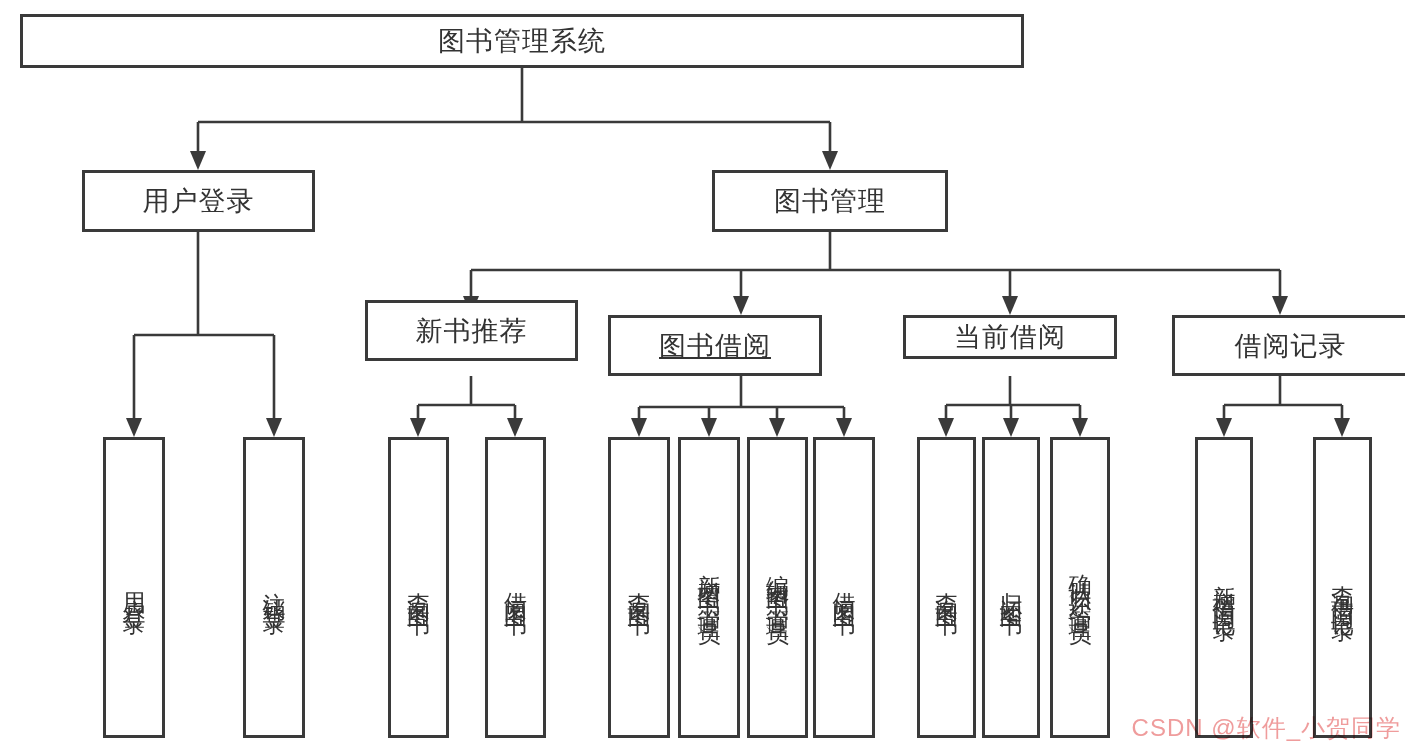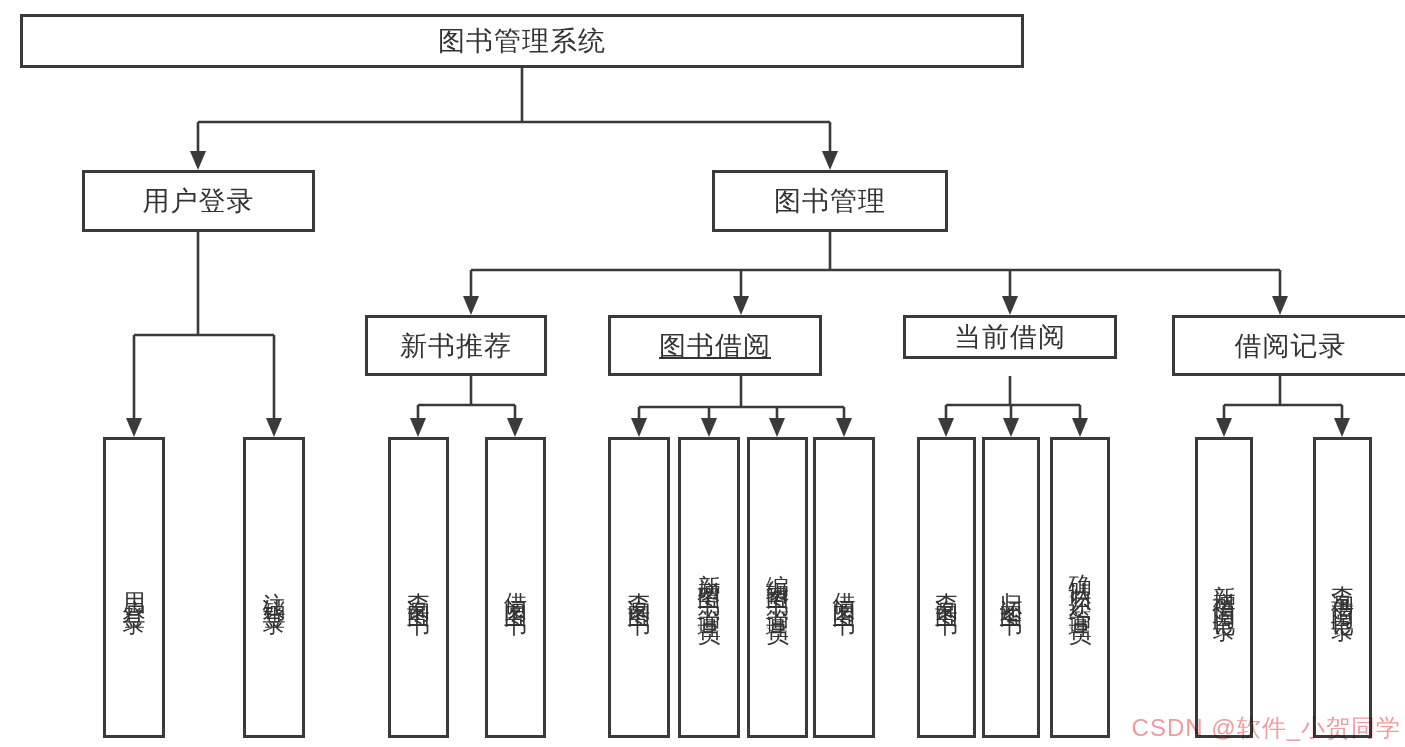--- a/index.html
+++ b/index.html
@@ -91,21 +91,21 @@
     <span>图书管理系统</span>
   </div>
 
   <div class="box hbox" style="left:82px;top:170px;width:233px;height:62px;">
     <span>用户登录</span>
   </div>
   <div class="box hbox" style="left:712px;top:170px;width:236px;height:62px;">
     <span>图书管理</span>
   </div>
 
-  <div class="box hbox" style="left:365px;top:315px;width:182px;height:61px;">
+  <div class="box hbox" style="left:365px;top:300px;width:213px;height:61px;">
     <span>新书推荐</span>
   </div>
   <div class="box hbox" style="left:608px;top:315px;width:214px;height:61px;text-decoration:underline;">
     <span>图书借阅</span>
   </div>
   <div class="box hbox" style="left:903px;top:315px;width:214px;height:44px;">
     <span>当前借阅</span>
   </div>
   <div class="box hbox" style="left:1172px;top:315px;width:237px;height:61px;">
     <span>借阅记录</span>

